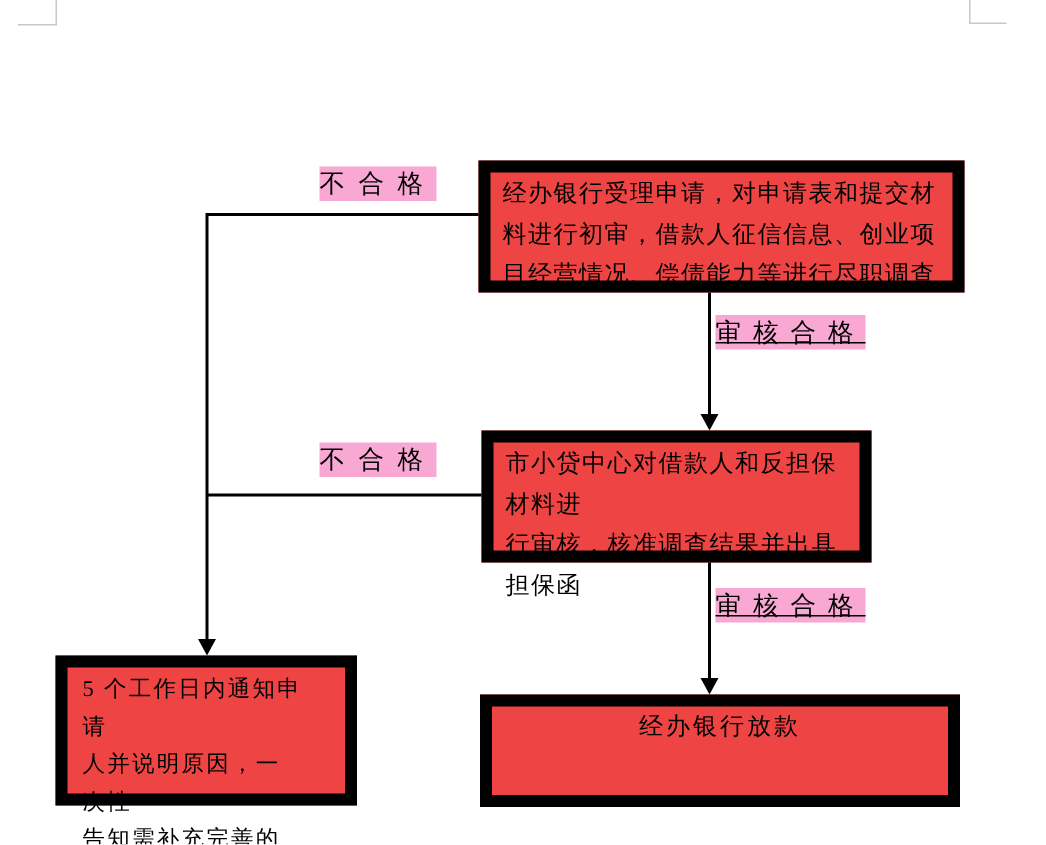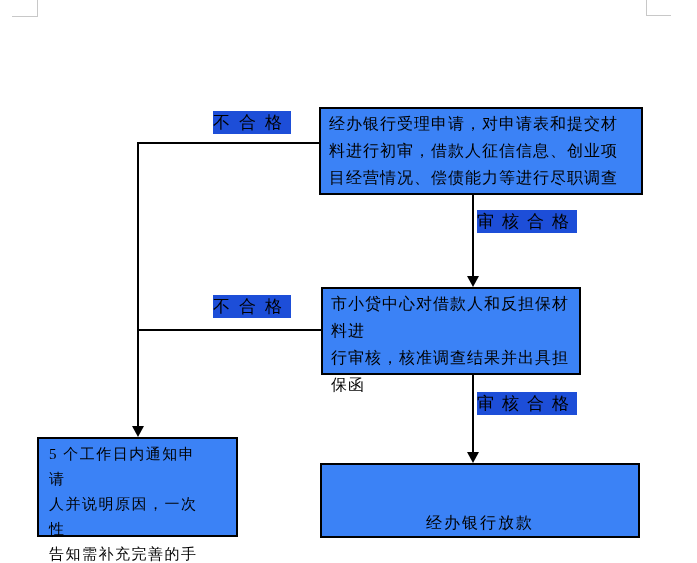--- a/index.html
+++ b/index.html
@@ -26,42 +26,42 @@
     left: 0;
     width: 100%;
     margin: 0;
     text-align: center;
     font-size: 21px;
     font-weight: bold;
     letter-spacing: 4px;
   }
   .fbox {
     position: absolute;
-    border: 2px solid #000000;
+    border: 8px solid #000000;
     box-sizing: border-box;
-    background: #3b82f6;
+    background: #ef4444;
     font-size: 16px;
     line-height: 27px;
     letter-spacing: 1px;
   }
   .fbox .txt {
     display: block;
     white-space: pre-line;
   }
   .box-initial {
     left: 319px; top: 107px; width: 324px; height: 88px;
     padding: 1px 8px 3px 8px;
   }
   .box-guarantee {
     left: 321px; top: 287px; width: 260px; height: 88px;
     padding: 1px 8px 3px 8px;
   }
   .box-disburse {
     left: 320px; top: 463px; width: 320px; height: 75px;
-    display: flex; align-items: flex-end; justify-content: center;
+    display: flex; align-items: flex-start; justify-content: center;
     letter-spacing: 2px;
   }
   .box-notify {
     left: 37px; top: 437px; width: 201px; height: 100px;
     padding: 3px 27px 3px 10px;
     font-size: 15px;
     line-height: 25px;
     letter-spacing: 1.5px;
   }
   .line {
@@ -72,23 +72,23 @@
     position: absolute;
     width: 0; height: 0;
     border-left: 6px solid transparent;
     border-right: 6px solid transparent;
     border-top: 11px solid #000000;
   }
   .edge-label {
     position: absolute;
     font-size: 17px;
     white-space: nowrap;
-    background: #1d4ed8;
+    background: #f9a8d4;
   }
-  .pass-label { letter-spacing: 8px; }
+  .pass-label { letter-spacing: 8px; text-decoration: underline; }
   .fail-label { letter-spacing: 9px; }
 </style>
 </head>
 <body>
 
 <div class="page">
 
   <div class="crop" style="left:37px; top:0; width:1px; height:17px;"></div>
   <div class="crop" style="left:12px; top:16px; width:26px; height:1px;"></div>
   <div class="crop" style="left:646px; top:0; width:1px; height:16px;"></div>

